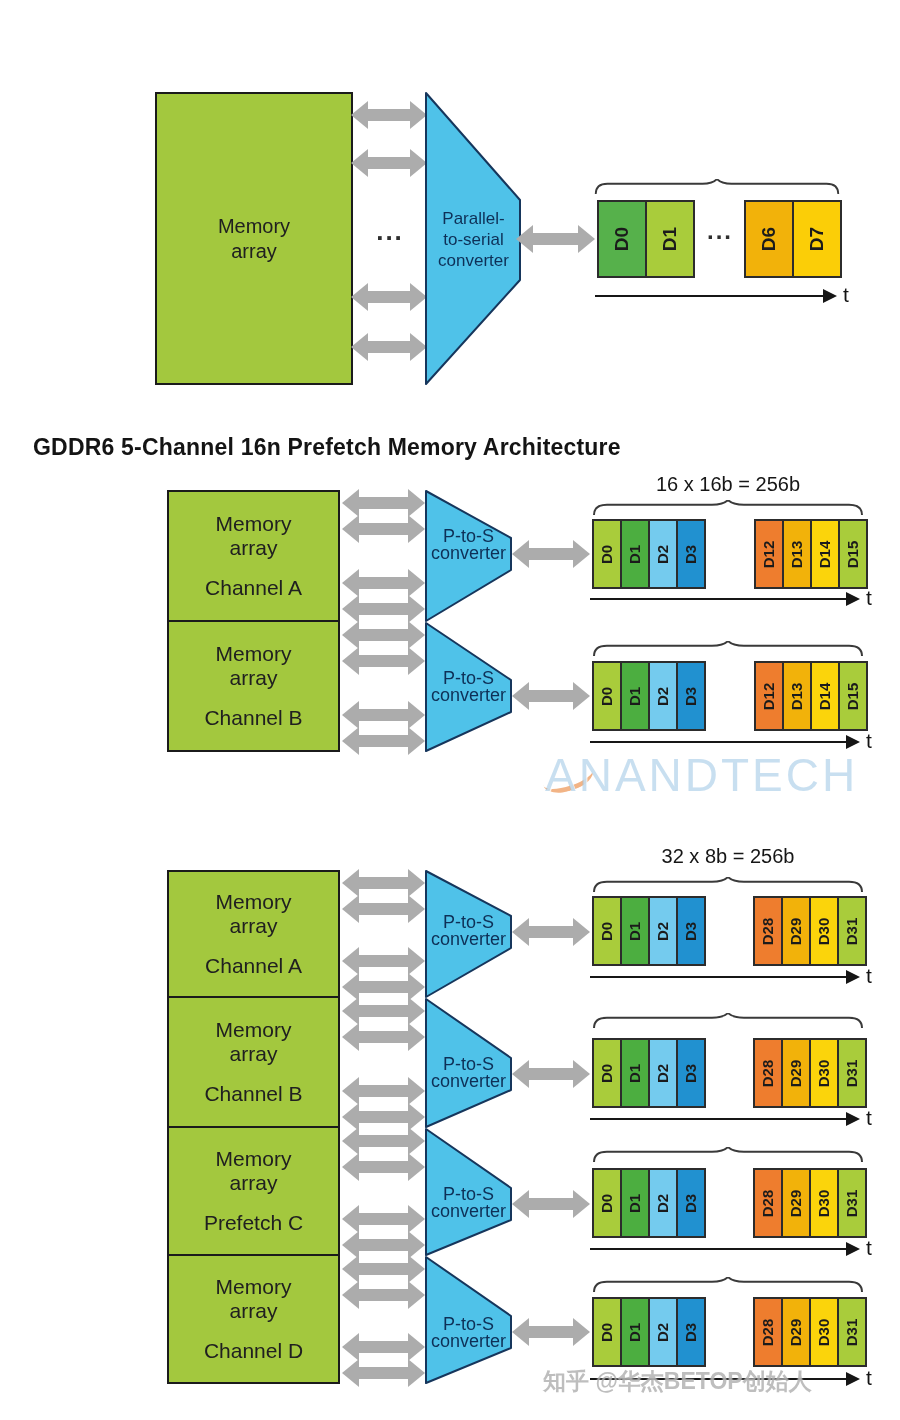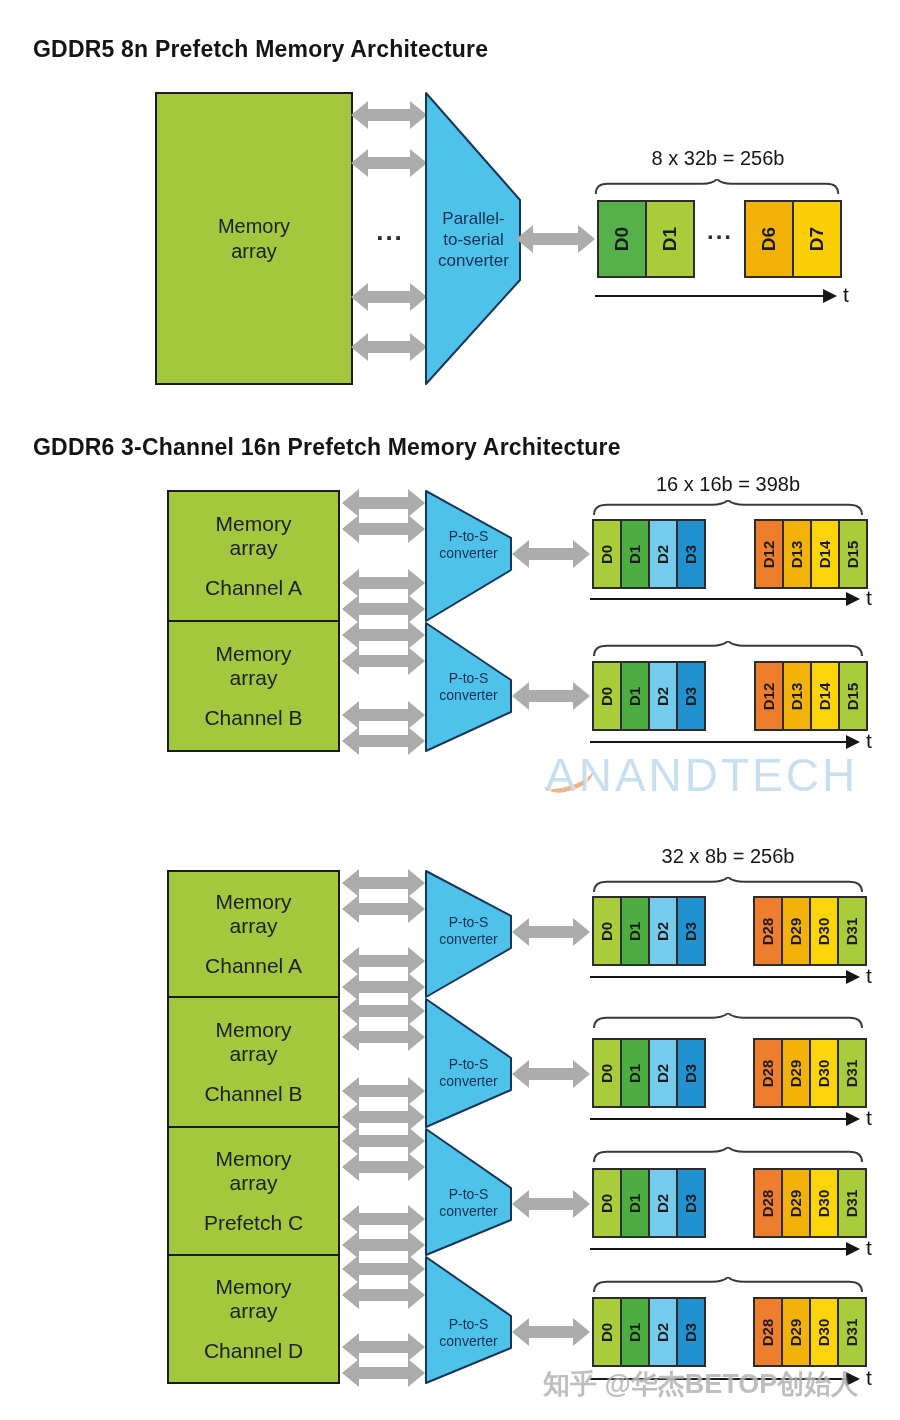--- a/index.html
+++ b/index.html
@@ -12,44 +12,43 @@
   .memline{font-size:21px;line-height:24px;color:#202020;}
   .chline{font-size:21px;line-height:24px;color:#202020;margin-top:16px;}
   .g5text .memline{font-size:20px;line-height:25px;}
   
   .darr{height:28px;}
   .darr .bar{position:absolute;left:15px;right:15px;top:8px;height:12px;background:#ACACAC;}
   .darr::before{content:"";position:absolute;left:0;top:0;width:0;height:0;
     border-top:14px solid transparent;border-bottom:14px solid transparent;border-right:17px solid #ACACAC;}
   .darr::after{content:"";position:absolute;right:0;top:0;width:0;height:0;
     border-top:14px solid transparent;border-bottom:14px solid transparent;border-left:17px solid #ACACAC;}
-  .convlabel{color:#0E3057;font-size:14px;line-height:17px;text-align:center;}
+  .convlabel{color:#0E3057;font-size:18px;line-height:17px;text-align:center;}
   .convlabel.g5{font-size:17px;line-height:21px;}
   .caption{font-size:20px;color:#161616;text-align:center;white-space:nowrap;}
   .cell{border:2px solid #2C2C2C;box-sizing:border-box;display:flex;align-items:center;justify-content:center;}
   .cell span{transform:rotate(-90deg);font-size:15px;font-weight:bold;color:#1b1b1b;white-space:nowrap;}
   .cell.g5 span{font-size:19px;}
   .axis{border-top:2px solid #161616;height:0;}
   .axis::after{content:"";position:absolute;right:-2px;top:-8px;width:0;height:0;
     border-top:7px solid transparent;border-bottom:7px solid transparent;border-left:14px solid #161616;}
   .tlabel{font-size:21px;color:#141414;}
   .ellipsis{font-size:26px;font-weight:bold;color:#2e2e2e;letter-spacing:2px;text-align:center;}
   .wm-anand{font-size:46px;font-weight:normal;letter-spacing:3px;color:rgba(150,193,227,.52);
     text-shadow:1px 1px 0 rgba(255,255,255,.85);white-space:nowrap;}
   .wm-swoosh{width:52px;height:22px;border-bottom:5px solid rgba(232,119,34,.55);
     border-radius:50%;transform:rotate(-18deg);}
-  .wm-zhihu{font-size:27px;font-weight:bold;color:rgba(150,150,150,.62);
+  .wm-zhihu{font-size:23px;font-weight:bold;color:rgba(150,150,150,.62);
     text-shadow:0 0 2px rgba(255,255,255,.8);white-space:nowrap;}
 </style>
 </head>
 <body>
 
 <div id="canvas">
 
-  <div class="title abs" style="left:33px;top:36px">GDDR5 8n Prefetch Memory Architecture</div>
 
   <div class="membox g5text abs" style="left: 155px; top: 92px; width: 198px; height: 293px; background: rgb(163, 200, 62);">
     <div class="memline">Memory</div>
     <div class="memline">array</div>
   </div>
 
   <div class="darr abs" style="left:351px;top:101px;width:76px">
       <i class="bar"></i>
     </div>
   <div class="darr abs" style="left:351px;top:149px;width:76px">
@@ -69,21 +68,20 @@
   <div class="convlabel g5 abs" style="left:425px;top:208px;width:97px">
     <div>Parallel-</div>
     <div>to-serial</div>
     <div>converter</div>
   </div>
 
   <div class="darr abs" style="left:516px;top:225px;width:79px">
       <i class="bar"></i>
     </div>
 
-  <div class="caption abs" style="left:596px;top:147px;width:244px">8 x 32b = 256b</div>
   <svg class="abs" style="left:593px;top:179px" width="248" height="15" viewBox="0 0 274 16" preserveAspectRatio="none">
     <path d="M3,16 C3,8 8,5 16,5 L121,5 C129,5 133,4 137,0 C141,4 145,5 153,5 L258,5 C266,5 271,8 271,16" fill="none" stroke="#3A3A3A" stroke-width="2"></path>
   </svg>
 
   <div class="cell g5 abs" style="left: 597px; top: 200px; width: 50px; height: 78px; background: rgb(86, 177, 75);">
       <span>D0</span>
     </div>
   <div class="cell g5 abs" style="left: 645px; top: 200px; width: 50px; height: 78px; background: rgb(169, 204, 59);">
       <span>D1</span>
     </div>
@@ -91,21 +89,21 @@
   <div class="cell g5 abs" style="left: 744px; top: 200px; width: 50px; height: 78px; background: rgb(242, 178, 10);">
       <span>D6</span>
     </div>
   <div class="cell g5 abs" style="left: 792px; top: 200px; width: 50px; height: 78px; background: rgb(251, 206, 7);">
       <span>D7</span>
     </div>
 
   <div class="axis abs" style="left:595px;top:295px;width:240px"></div>
   <div class="tlabel abs" style="left:843px;top:283px">t</div>
 
-  <div class="title abs" style="left:33px;top:434px">GDDR6 3-Channel 16n Prefetch Memory Architecture</div>
+  <div class="title abs" style="left:33px;top:434px">GDDR6 5-Channel 16n Prefetch Memory Architecture</div>
 
   <div class="membox abs" style="left: 167px; top: 490px; width: 173px; height: 132px; background: rgb(163, 200, 62);">
     <div class="memline">Memory</div>
     <div class="memline">array</div>
     <div class="chline">Channel A</div>
   </div>
   <div class="membox abs" style="left: 167px; top: 620px; width: 173px; height: 132px; background: rgb(163, 200, 62);">
     <div class="memline">Memory</div>
     <div class="memline">array</div>
     <div class="chline">Channel B</div>
@@ -151,21 +149,21 @@
     <div>converter</div>
   </div>
 
   <div class="darr abs" style="left:512px;top:540px;width:78px">
       <i class="bar"></i>
     </div>
   <div class="darr abs" style="left:512px;top:682px;width:78px">
       <i class="bar"></i>
     </div>
 
-  <div class="caption abs" style="left:589px;top:473px;width:278px">16 x 16b = 398b</div>
+  <div class="caption abs" style="left:589px;top:473px;width:278px">16 x 16b = 256b</div>
   <svg class="abs" style="left:591px;top:500px" width="274" height="15" viewBox="0 0 274 16" preserveAspectRatio="none">
     <path d="M3,16 C3,8 8,5 16,5 L121,5 C129,5 133,4 137,0 C141,4 145,5 153,5 L258,5 C266,5 271,8 271,16" fill="none" stroke="#3A3A3A" stroke-width="2"></path>
   </svg>
   <div class="cell abs" style="left: 592px; top: 519px; width: 30px; height: 70px; background: rgb(169, 204, 59);">
       <span>D0</span>
     </div>
   <div class="cell abs" style="left: 620px; top: 519px; width: 30px; height: 70px; background: rgb(76, 174, 64);">
       <span>D1</span>
     </div>
   <div class="cell abs" style="left: 648px; top: 519px; width: 30px; height: 70px; background: rgb(116, 203, 238);">

